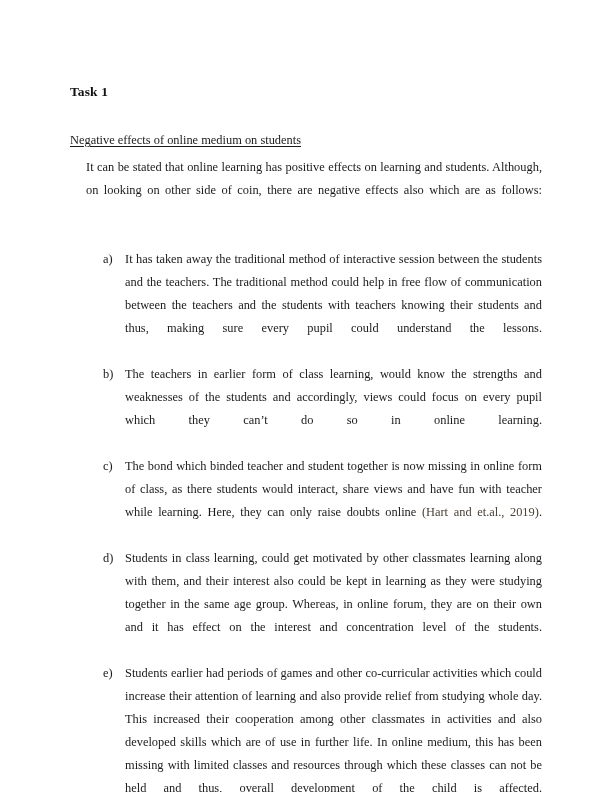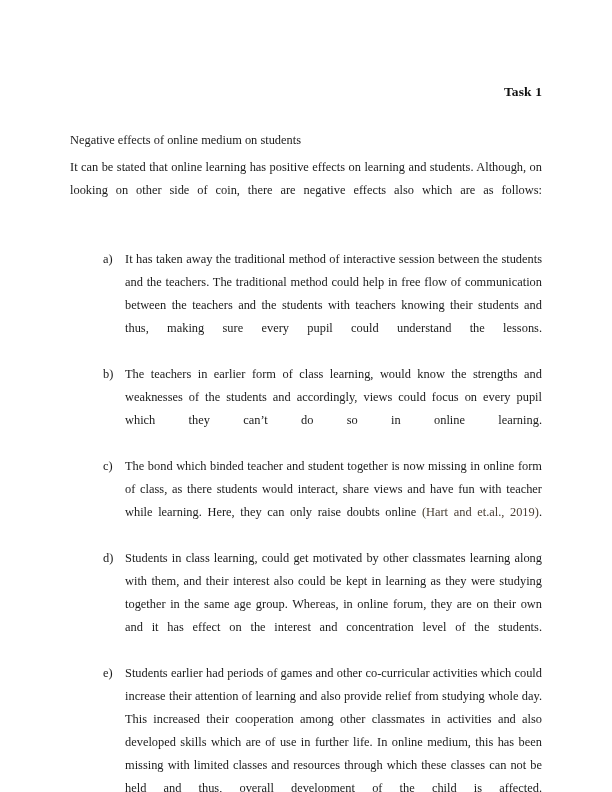--- a/index.html
+++ b/index.html
@@ -31,39 +31,39 @@
     width: 472px;
   }
 
   .task-heading {
     font-size: 13.5px;
     font-weight: bold;
     line-height: 1.1;
     margin: 0 0 0 0;
     letter-spacing: 0.1px;
     color: #111111;
-    text-align: right;
   }
 
   .section-heading {
     font-size: 12.4px;
     font-weight: normal;
+    text-decoration: underline;
     text-underline-offset: 2px;
     margin: 33px 0 0 0;
     line-height: 1.2;
     color: #1a1a1a;
     display: inline-block;
   }
 
   .intro {
     font-size: 12.4px;
     line-height: 23px;
     text-align: justify;
     text-justify: inter-word;
-    margin: 8px 0 0 0;
+    margin: 8px 0 0 16px;
     color: #1a1a1a;
   }
 
   ol.alpha-list {
     list-style: none;
     margin: 23px 0 0 0;
     padding: 0;
   }
 
   ol.alpha-list > li {

